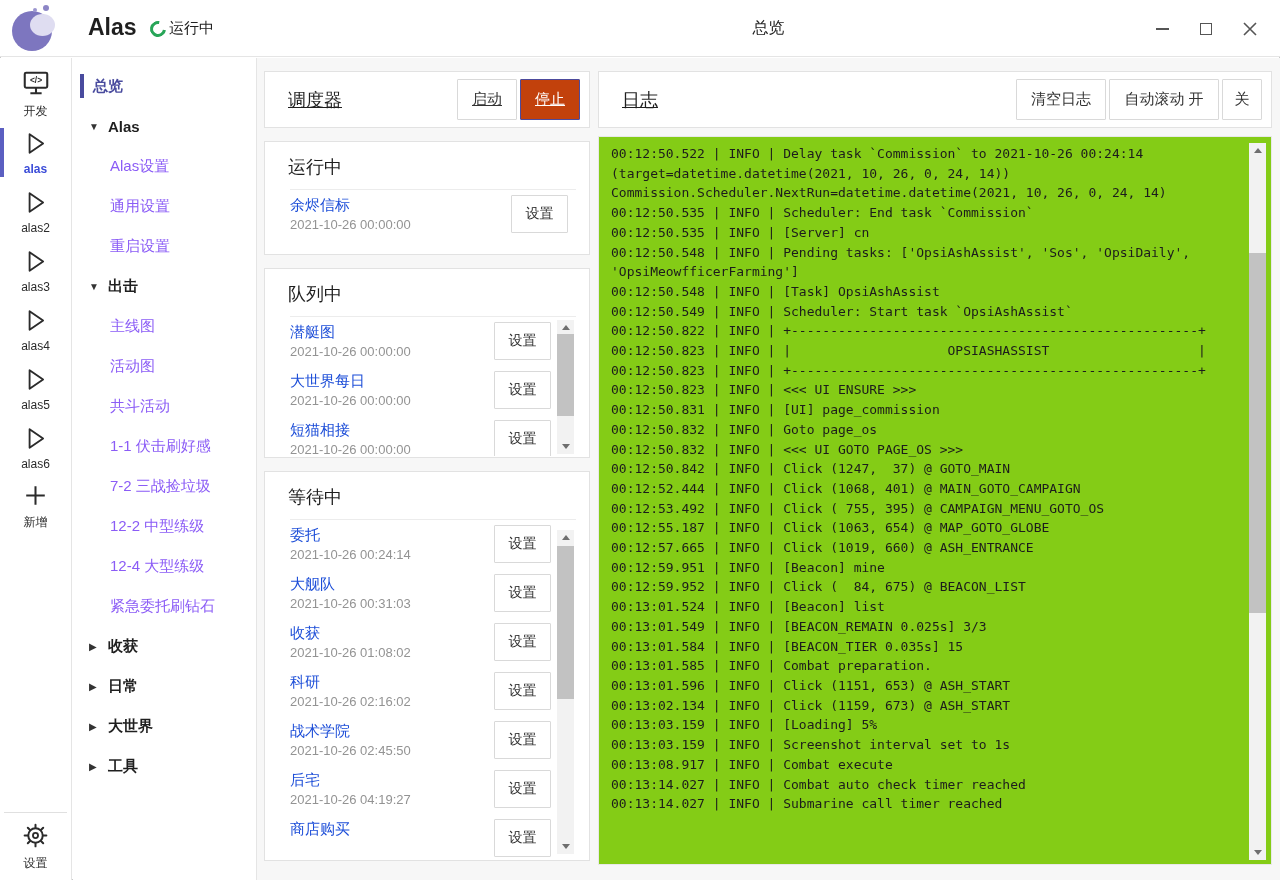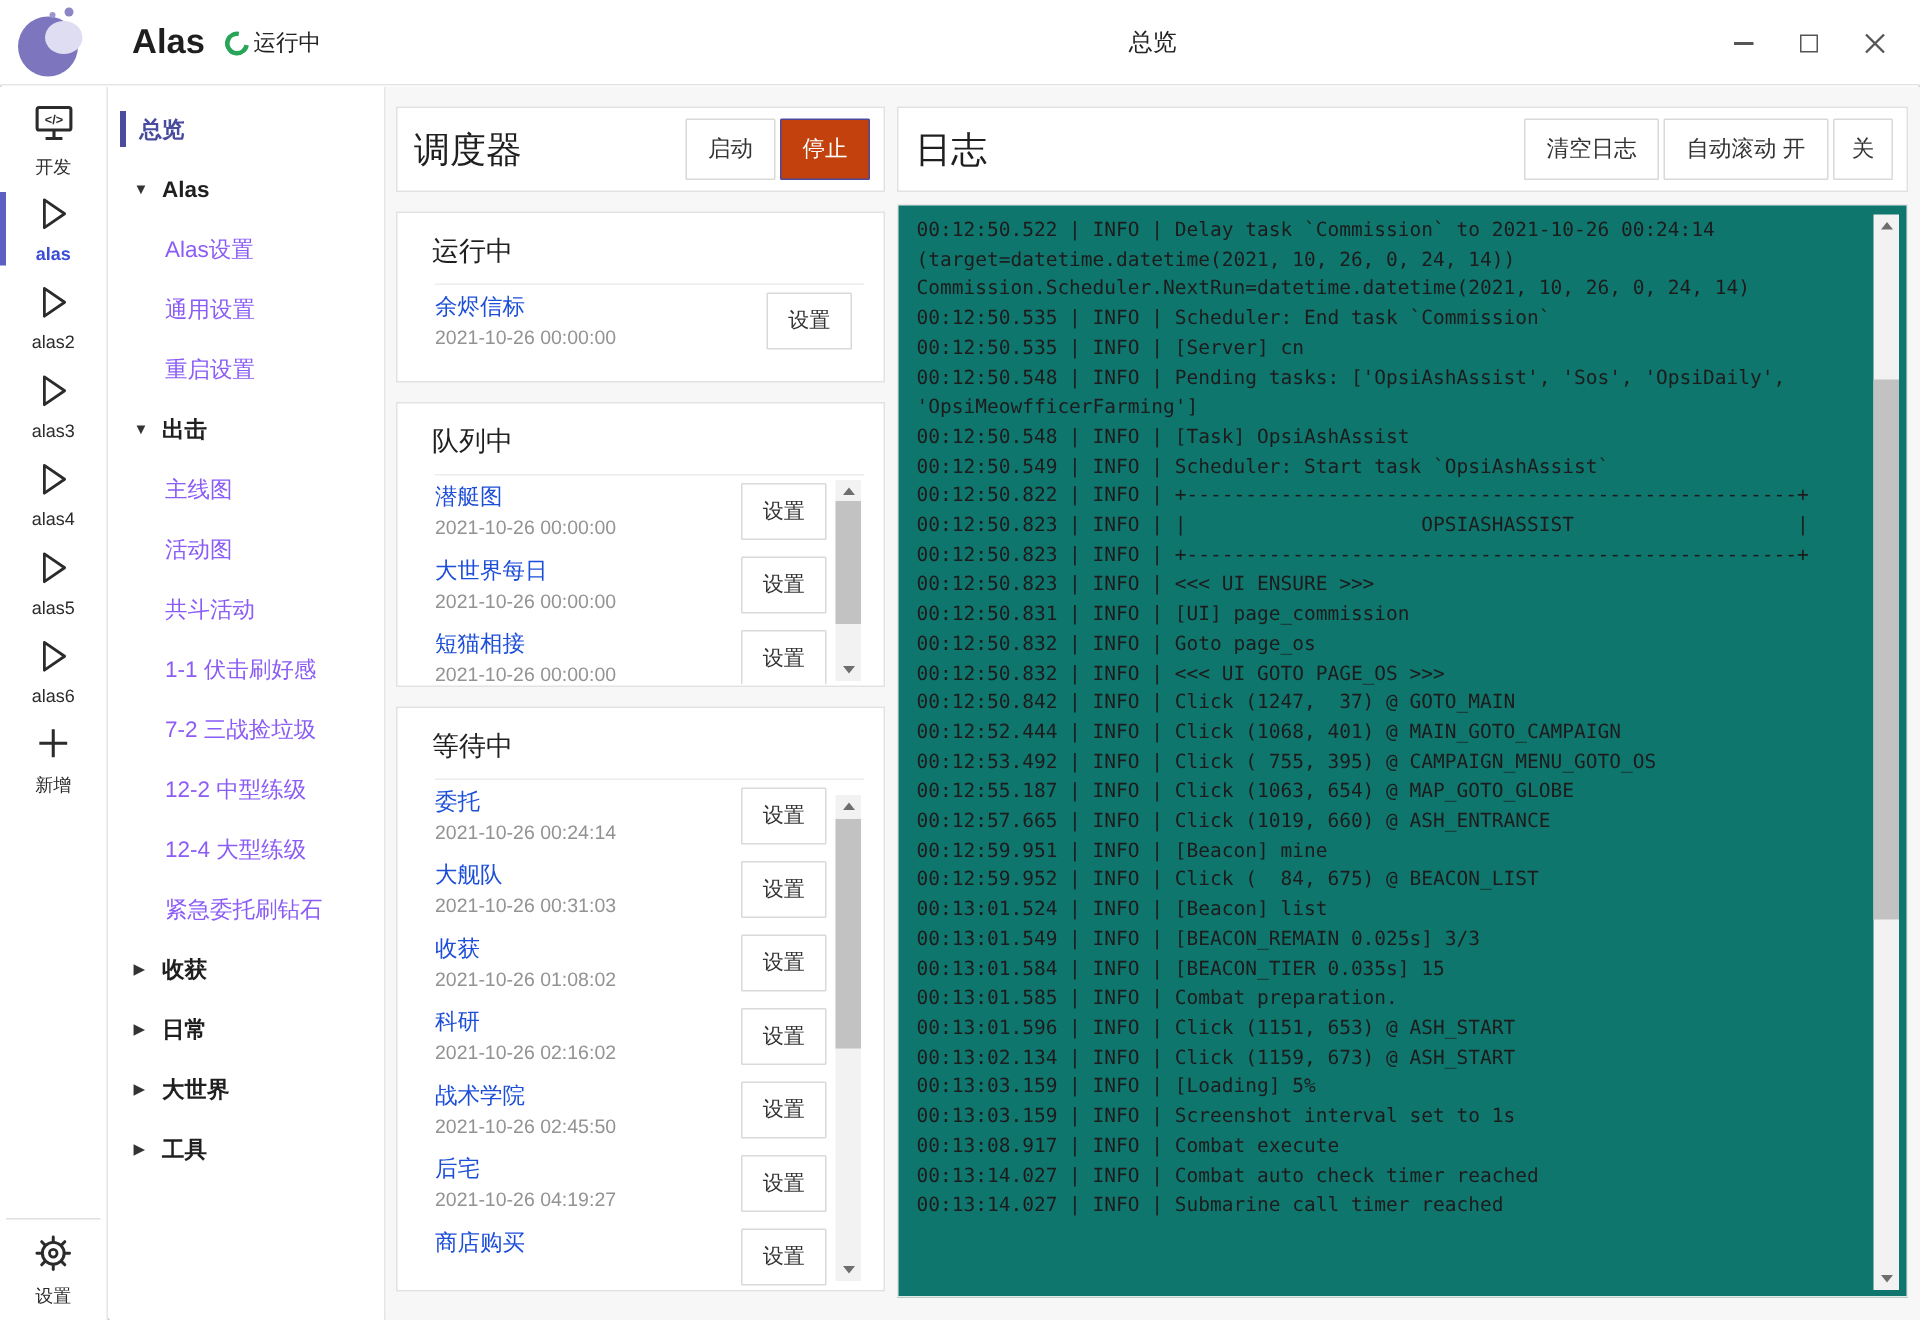--- a/index.html
+++ b/index.html
@@ -49,27 +49,27 @@
   .menu-row.link .active-bar { position:absolute; left:7px; top:8px; bottom:8px; width:4px; background:#494b9e; }
   .menu-row.group { padding-left:16px; font-weight:bold; color:#1f1f1f; gap:8px; }
   .menu-row.group .tri { font-size:10px; color:#333; width:11px; }
   .menu-row.sub { padding-left:37px; color:#8b5cf6; }
 
   
   .content { position:absolute; left:257px; top:58px; right:0; bottom:0; background:#f7f7f7; }
   .panel { position:absolute; background:#fff; border:1px solid #e2e2e2; }
 
   .panel-titlebar { display:flex; align-items:center; height:100%; }
-  .panel-title-lg { font-size:24px; color:#1f1f1f; margin-left:11px; }
+  .panel-title-lg { font-size:18px; color:#1f1f1f; margin-left:23px;text-decoration:underline; }
   .hdr-buttons { margin-left:auto; margin-right:9px; display:flex; gap:3px; }
 
   .btn { display:inline-flex; align-items:center; justify-content:center; background:#fff;
     border:1px solid #d9d9d9; color:#333; font-size:15px; cursor:pointer; border-radius:1px; }
   .btn.primary { background:#c2410c; border-color:#4c4a9c; color:#fff; }
-  .btn-sched { width:60px; height:41px; }
+  .btn-sched { width:60px; height:41px;text-decoration:underline; }
   .btn-set { width:57px; height:38px; font-size:14px; }
 
   .sec-title { font-size:18px; color:#1f1f1f; padding:13px 0 10px 23px; }
   .sec-divider { border-top:1px solid #ececec; margin:0 13px 0 25px; }
   .task-list { position:relative; overflow:hidden; }
   .task-row { position:relative; height:49px; padding:5px 0 0 25px; }
   .task-name { font-size:15px; color:#1d4ed8; line-height:20px; }
   .task-time { font-size:13px; color:#939393; line-height:19px; }
   .task-row .btn-set { position:absolute; right:38px; top:5px; }
   #running-panel .task-row .btn-set { right:21px; }
@@ -80,21 +80,21 @@
   .sb .arr.up { top:0; } .sb .arr.down { bottom:0; }
   .tri-up { width:0; height:0; border-left:4px solid transparent; border-right:4px solid transparent; border-bottom:5px solid #6e6e6e; }
   .tri-down { width:0; height:0; border-left:4px solid transparent; border-right:4px solid transparent; border-top:5px solid #6e6e6e; }
   .sb .thumb { position:absolute; left:0; width:17px; background:#c2c2c2; }
 
   #scheduler-panel { left:7px; top:13px; width:326px; height:57px; }
   #running-panel   { left:7px; top:83px; width:326px; height:114px; }
   #queue-panel     { left:7px; top:210px; width:326px; height:190px; }
   #waiting-panel   { left:7px; top:413px; width:326px; height:390px; }
   #log-hdr-panel   { left:341px; top:13px; width:674px; height:57px; }
-  #log-body        { left:341px; top:78px; width:674px; height:729px; background:#0f766e; border:1px solid #e8e8e8; position:absolute; }
+  #log-body        { left:341px; top:78px; width:674px; height:729px; background:#84cc16; border:1px solid #e8e8e8; position:absolute; }
 
   #queue-panel .task-list { height:139px; }
   #waiting-panel .task-list { height:338px; }
   #queue-sb { right:15px; top:51px; height:134px; }
   #queue-sb .thumb { top:14px; height:82px; }
   #wait-sb { right:15px; top:58px; height:324px; }
   #wait-sb .thumb { top:16px; height:153px; }
   #log-sb { right:5px; top:6px; height:717px; }
   #log-sb .thumb { top:110px; height:360px; }
 

